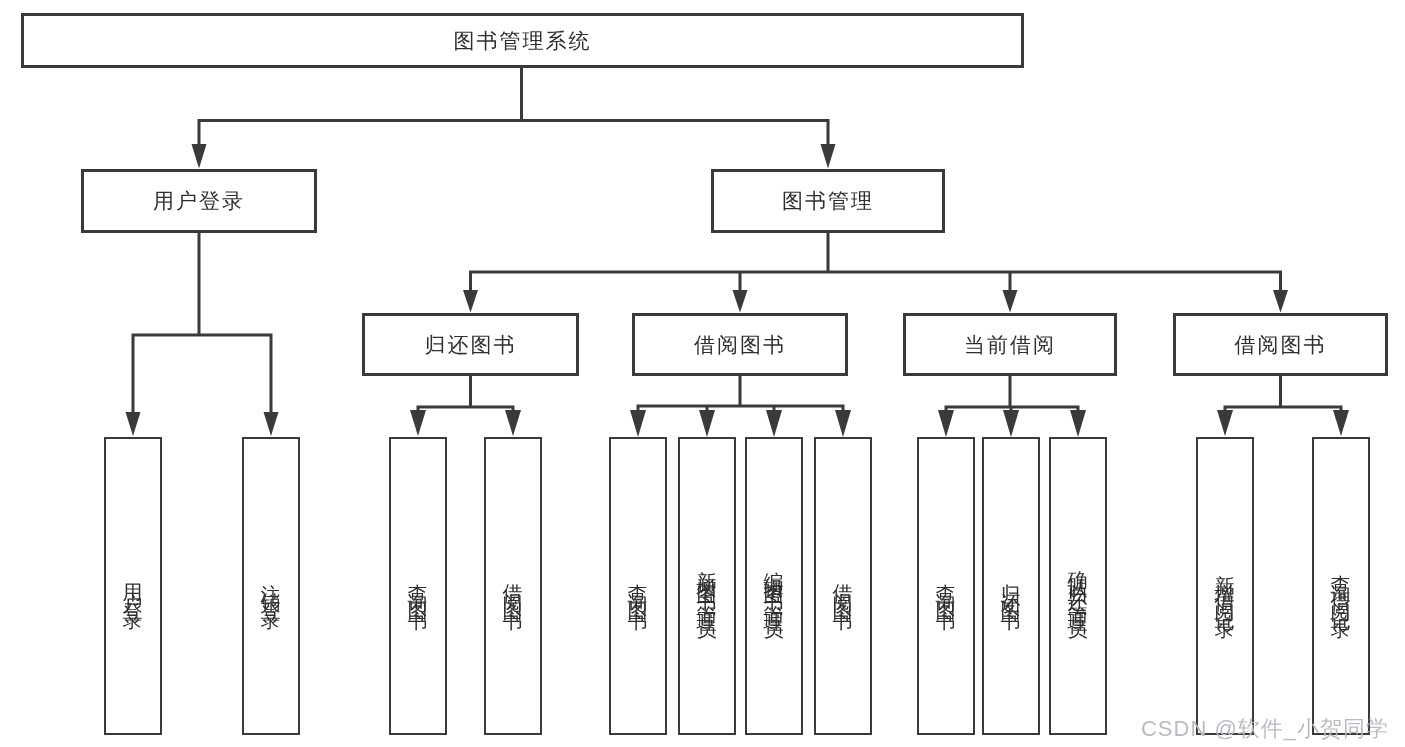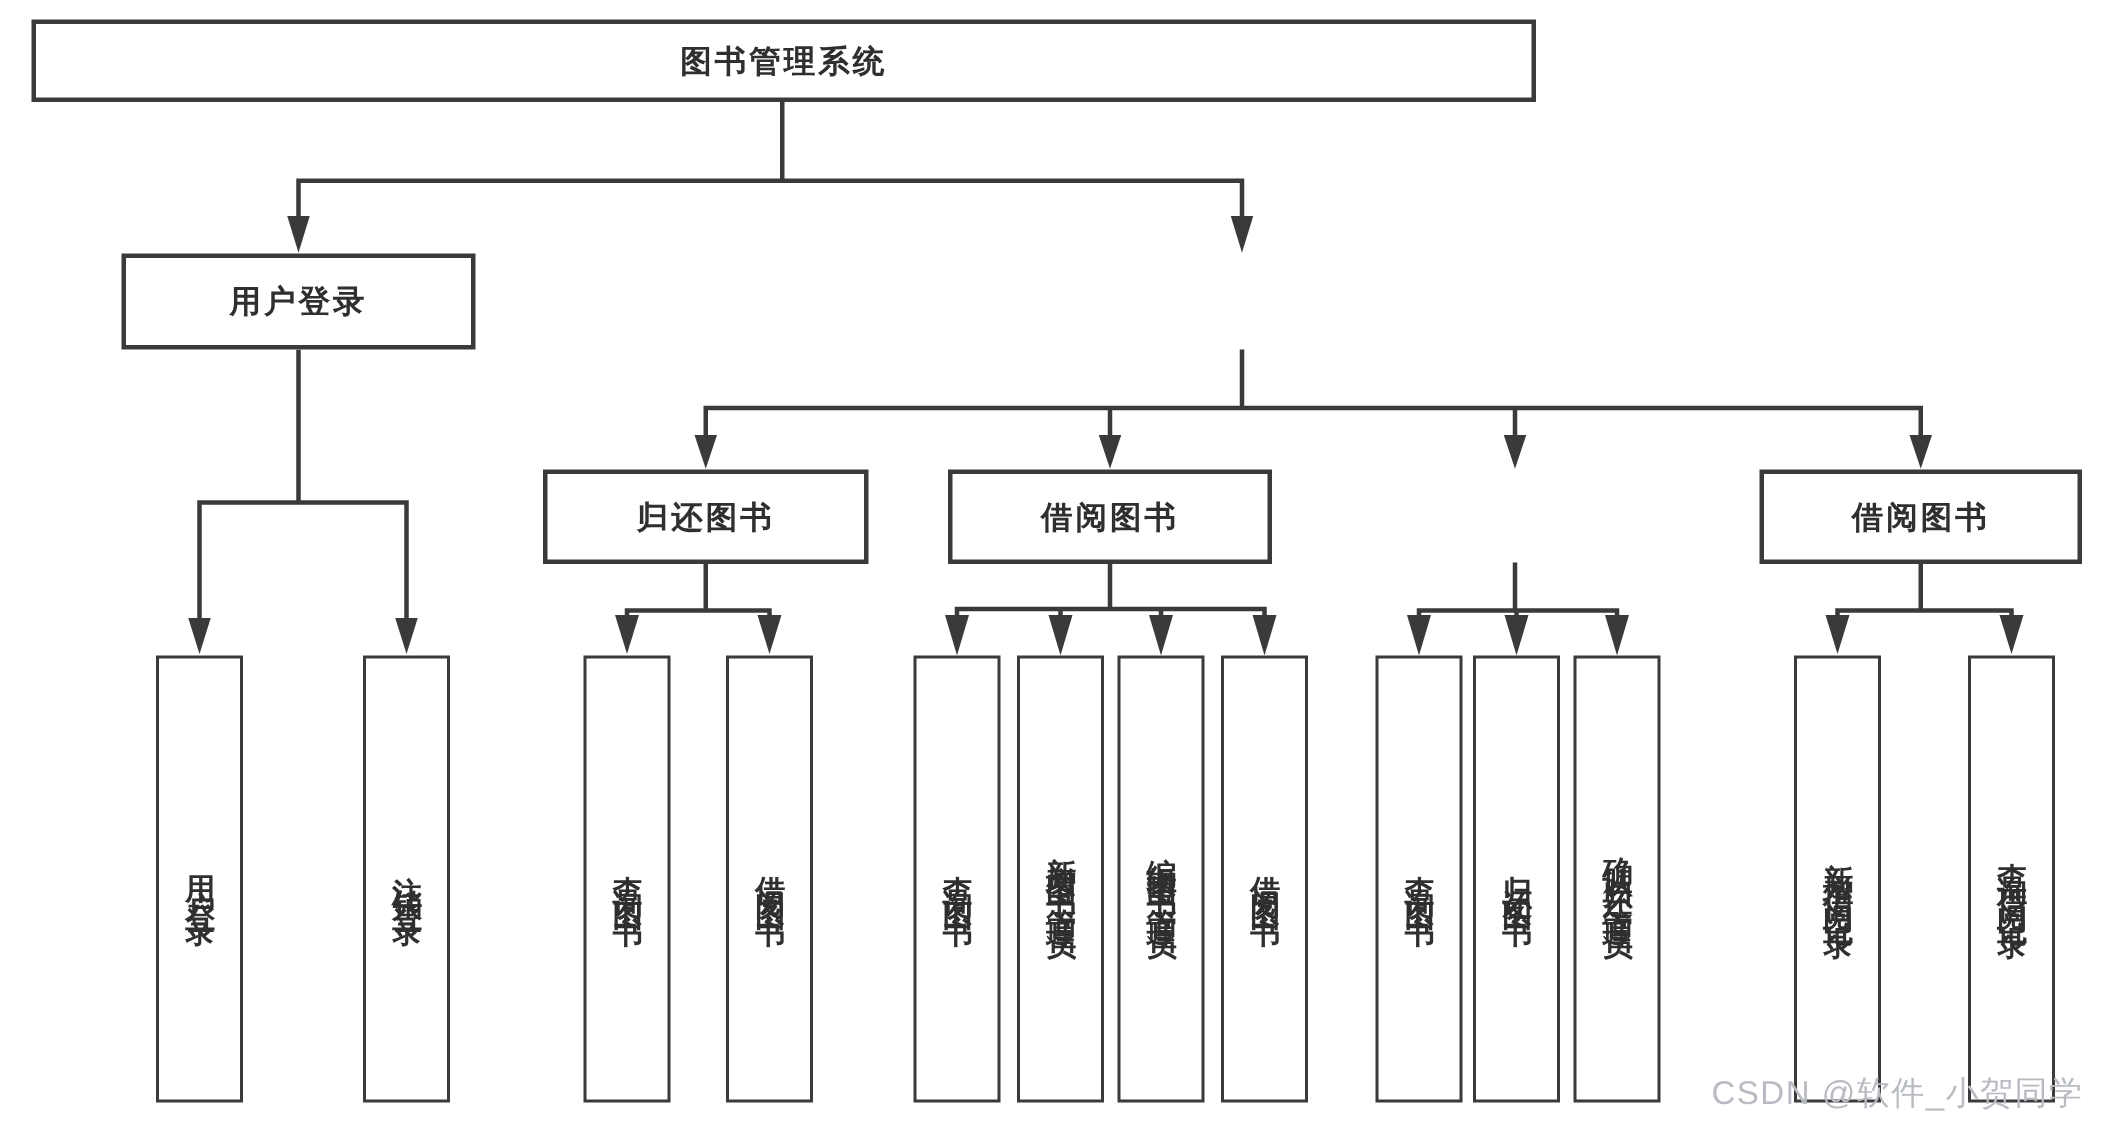--- a/index.html
+++ b/index.html
@@ -22,21 +22,20 @@
   }
   .box {
     position: absolute;
     box-sizing: border-box;
     background: #ffffff;
     border: 3px solid #3a3a3a;
     display: flex;
     align-items: center;
     justify-content: center;
     color: #2f2f2f;
-    font-weight: bold;
   }
   .box.h-label span {
     font-size: 21px;
     letter-spacing: 2px;
     white-space: nowrap;
   }
   .box.leaf {
     border-width: 2.5px;
   }
   .box.leaf span {
@@ -105,26 +104,32 @@
     </g>
   </svg>
 
   <div class="box h-label" style="left:21px;top:13px;width:1003px;height:55px">
     <span>图书管理系统</span>
   </div>
 
   <div class="box h-label" style="left:81px;top:169px;width:236px;height:64px">
     <span>用户登录</span>
   </div>
+  <div class="box h-label" style="left:711px;top:169px;width:234px;height:64px">
+    <span>图书管理</span>
+  </div>
 
   <div class="box h-label" style="left:362px;top:313px;width:217px;height:63px">
     <span>归还图书</span>
   </div>
   <div class="box h-label" style="left:632px;top:313px;width:216px;height:63px">
     <span>借阅图书</span>
+  </div>
+  <div class="box h-label" style="left:903px;top:313px;width:214px;height:63px">
+    <span>当前借阅</span>
   </div>
   <div class="box h-label" style="left:1173px;top:313px;width:215px;height:63px">
     <span>借阅图书</span>
   </div>
 
   <div class="box leaf" style="left:104px;top:437px;width:58px;height:298px">
     <span>用户登录</span>
   </div>
   <div class="box leaf" style="left:242px;top:437px;width:58px;height:298px">
     <span>注销登录</span>

